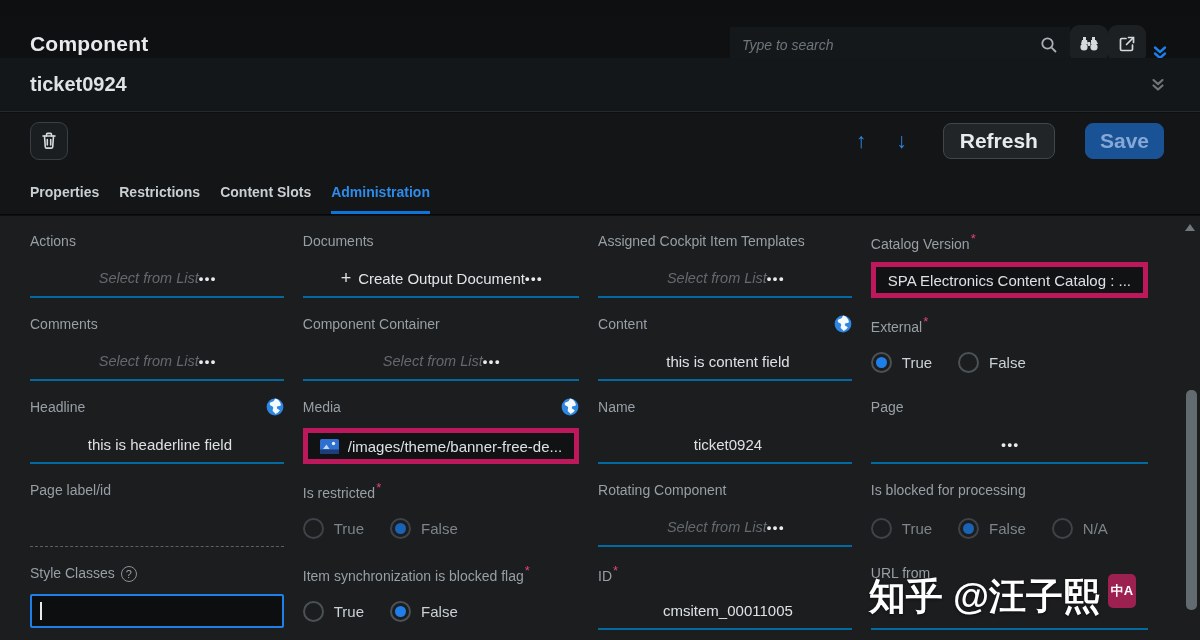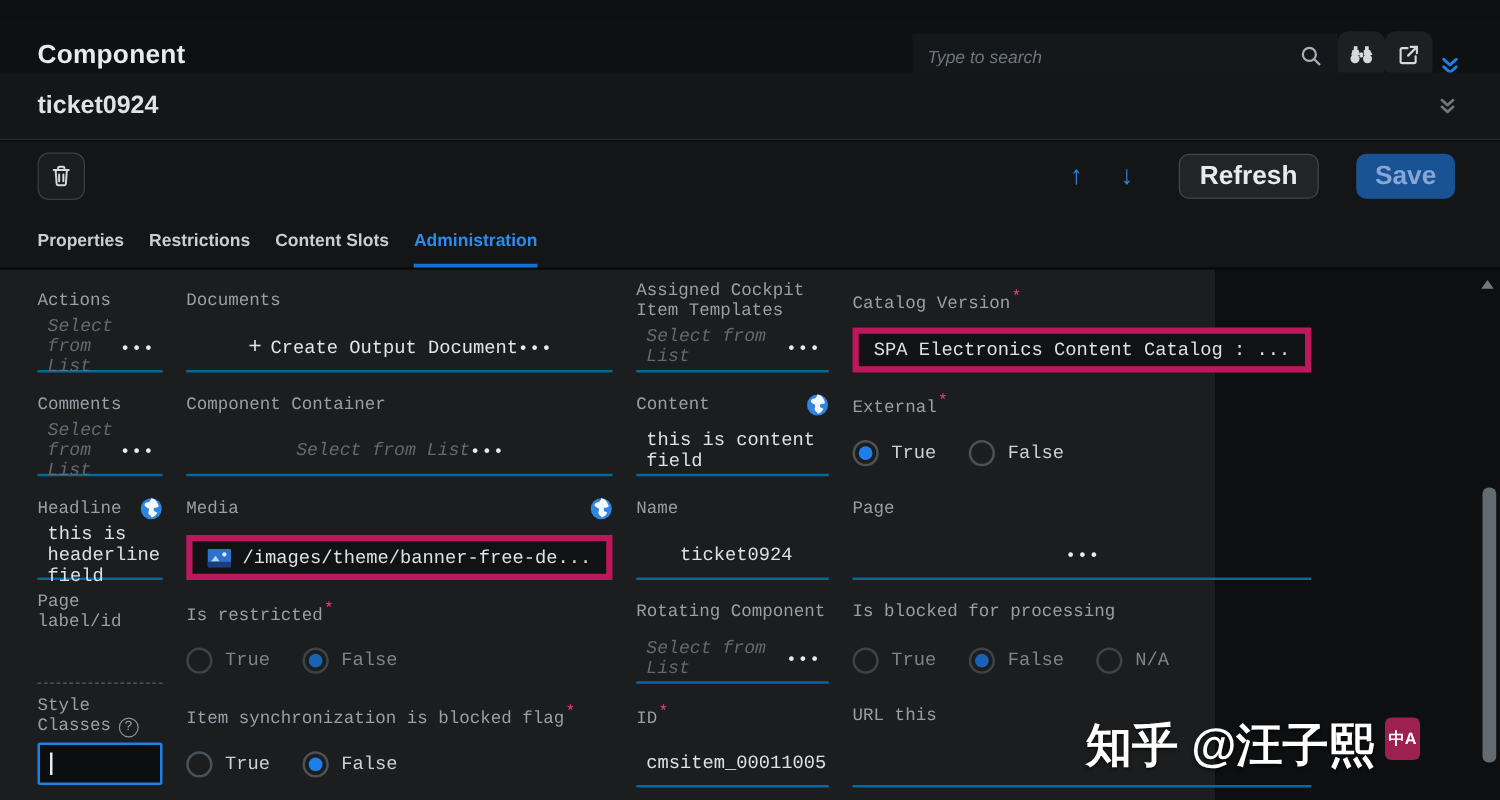--- a/index.html
+++ b/index.html
@@ -40,23 +40,23 @@
   .arrow { color:#2f8ae6; font-size:21px; font-weight:700; cursor:pointer; line-height:1; }
   .btn { height:36px; border-radius:8px; font-size:21px; font-weight:700;
          display:flex; align-items:center; justify-content:center; cursor:pointer; }
   .btn-refresh { background:#222528; border:1px solid #41464a; color:#e8ebed; padding:0 16px; margin-left:6px; }
   .btn-save { background:#1a5296; border:1px solid #1a5296; color:#85a8d6; padding:0 14px; }
   .tab-row { display:flex; gap:20px; padding:0 30px; align-items:flex-end; height:46px; }
   .tab { font-size:14px; font-weight:700; color:#c9ced2; padding:0 0 14px 0; cursor:pointer; }
   .tab.active { color:#2d8ceb; border-bottom:3px solid #0f74d8; padding-bottom:11px; }
 
   
-  .form { position:absolute; left:0; top:216px; width:972px; height:424px; background:#1b1d1f;
+  .form { position:absolute; left:0; top:216px; width:1200px; height:424px; background:#1b1d1f;
           display:grid; grid-template-columns:repeat(4, 1fr); column-gap:19px;
-          grid-auto-rows:83px; padding:14px 52px 0 30px;font-family:Liberation Mono, monospace; }
+          grid-auto-rows:83px; padding:14px 52px 0 30px; }
   .cell { position:relative; }
   .label-row { height:22px; display:flex; align-items:center; justify-content:space-between; }
   .flabel { font-size:14px; color:#989fa5; }
   .req { color:#e0447c; font-size:13px; vertical-align:super; margin-left:1px; }
   .help-circ { display:inline-flex; width:16px; height:16px; border:1px solid #8b9196; border-radius:50%;
                color:#9aa1a6; font-size:11px; align-items:center; justify-content:center; margin-left:6px; }
   .control { margin-top:8px; height:38px; display:flex; align-items:center; }
   .underline { border-bottom:2px solid #0369a1; justify-content:center; padding:0 2px 0 8px; cursor:text; }
   .dashed { border-bottom:1px dashed #5a6065; }
   .ph { font-style:italic; font-size:14.5px; color:#64696e; }
@@ -420,21 +420,21 @@
       <div class="label-row">
           <span class="flabel"><span>ID</span><span class="req">*</span></span>
         </div>
       <div class="control underline">
         <span class="val">cmsitem_00011005</span>
       </div>
     </div>
 
     <div class="cell">
       <div class="label-row">
-          <span class="flabel">URL this</span>
+          <span class="flabel">URL from</span>
         </div>
       <div class="control underline">
         <span class="val"></span>
       </div>
     </div>
 
   </div>
 
   <div class="scroll-up"></div>
   <div class="scroll-thumb"></div>

